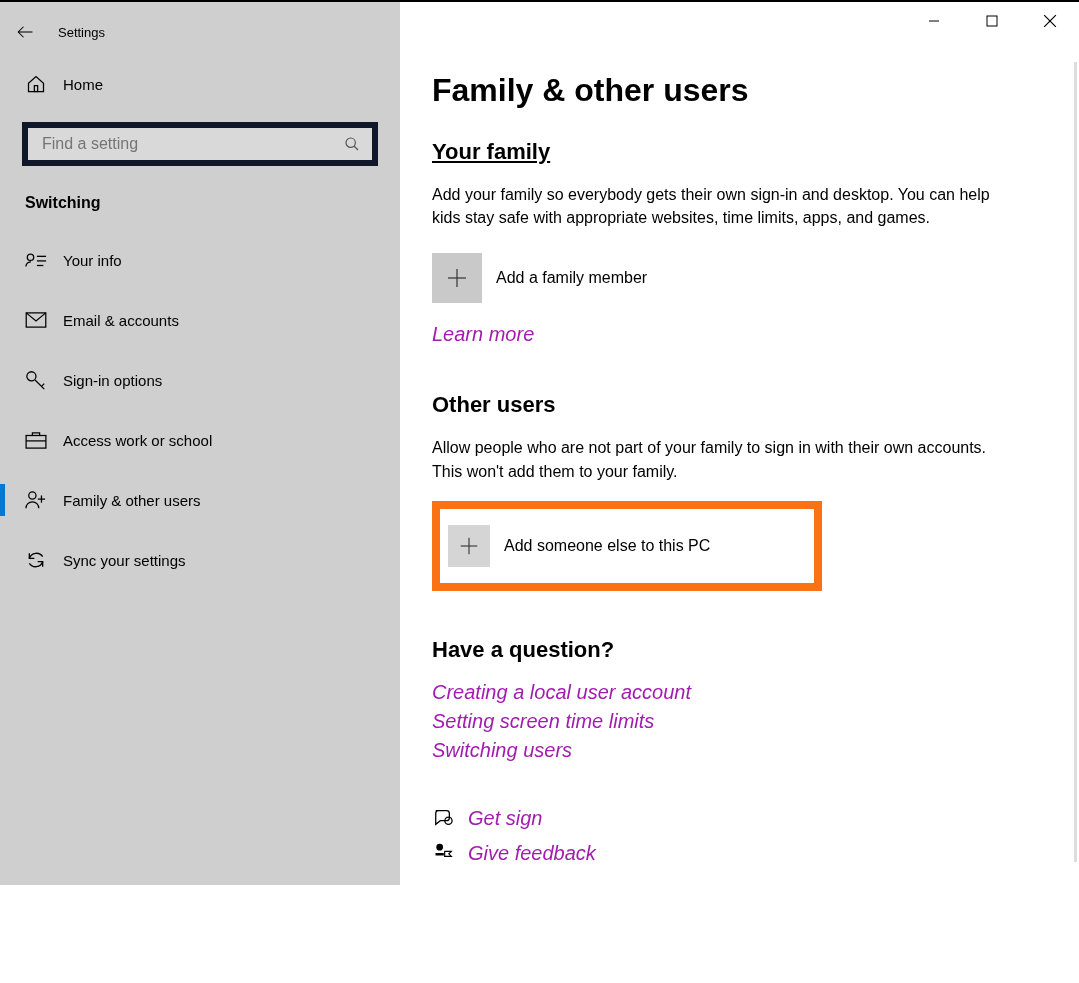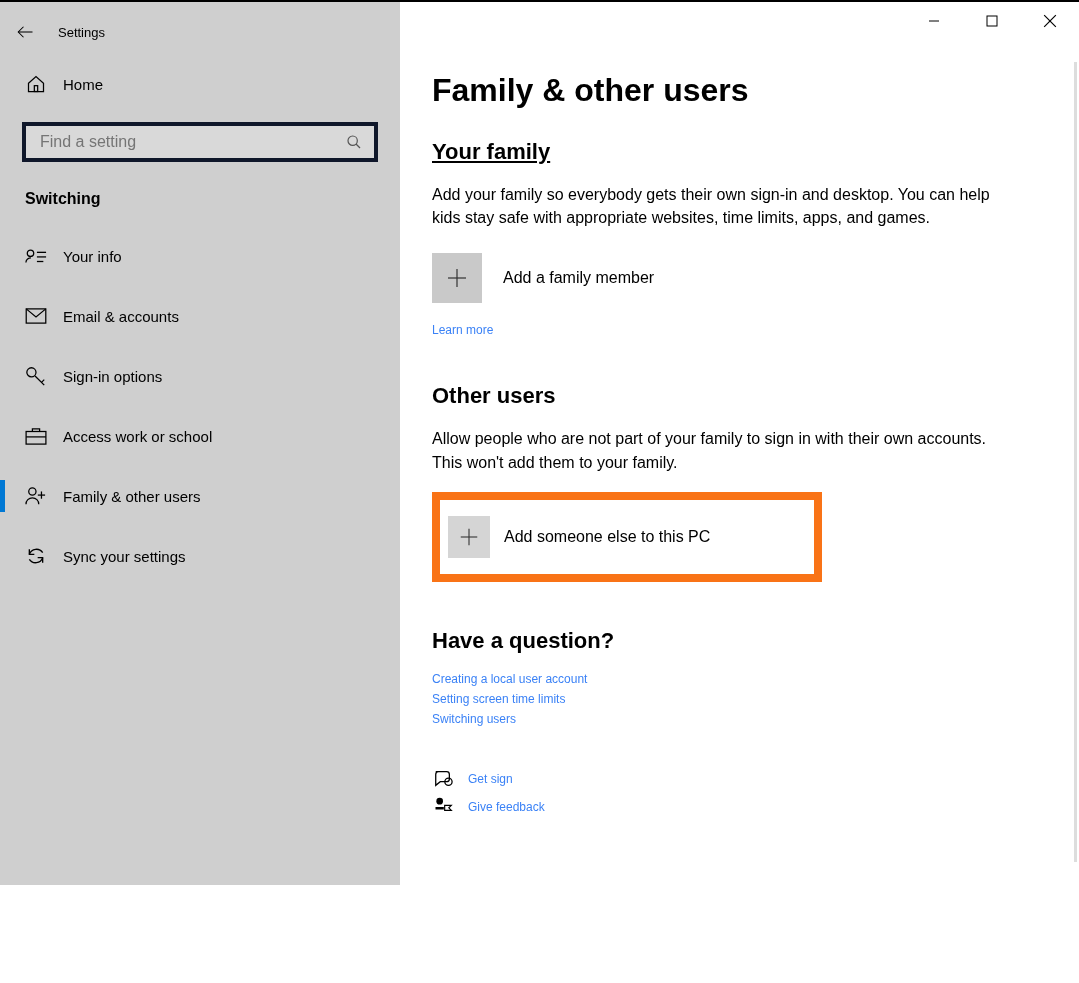--- a/index.html
+++ b/index.html
@@ -74,21 +74,21 @@
     width: 5px;
     background: #0078d4;
   }
   .search-wrap {
     padding: 0 22px;
     margin-top: 6px;
     margin-bottom: 16px;
   }
   .search-box {
     height: 40px;
-    border: 4px solid #0f172a;
+    border: 6px solid #0f172a;
     background: #d9d9d9;
     display: flex;
     align-items: center;
     padding: 16px 12px;
   }
   .search-input {
     flex: 1;
     border: none;
     background: transparent;
     font-size: 16px;
@@ -140,41 +140,42 @@
   .main-scroll h2:first-of-type { margin-top: 0; text-decoration: underline; }
   .body-text {
     font-size: 16px;
     line-height: 1.45;
     max-width: 560px;
     margin: 0 0 24px;
   }
   .action-row {
     display: flex;
     align-items: center;
-    gap: 21px;
+    gap: 14px;
     margin-bottom: 20px;
   }
   .plus-tile {
     width: 50px;
     height: 50px;
     background: #c9c9c9;
     display: flex;
     align-items: center;
     justify-content: center;
     flex: none;
   }
   .action-label {
     font-size: 16px;
   }
   .link {
-    color: #3b82f6;
-    font-size: 12px;
+    color: #a21caf;
+    font-size: 20px;
     margin: 6px 0;
     display: block;
     text-decoration: none;
+    font-style: italic;
   }
   .highlight-box {
     border: 8px solid #f97316;
     padding: 16px 8px;
     display: flex;
     align-items: center;
     gap: 14px;
     width: 390px;
     margin-top: -6px;
   }

